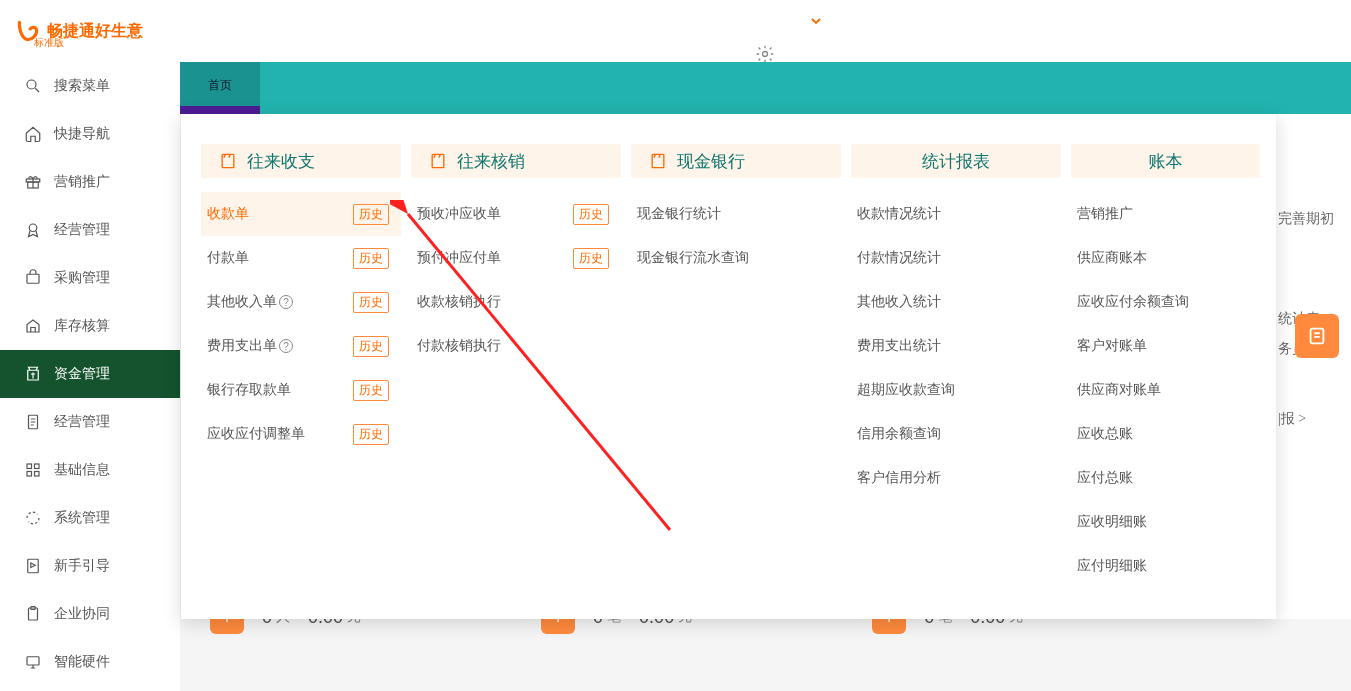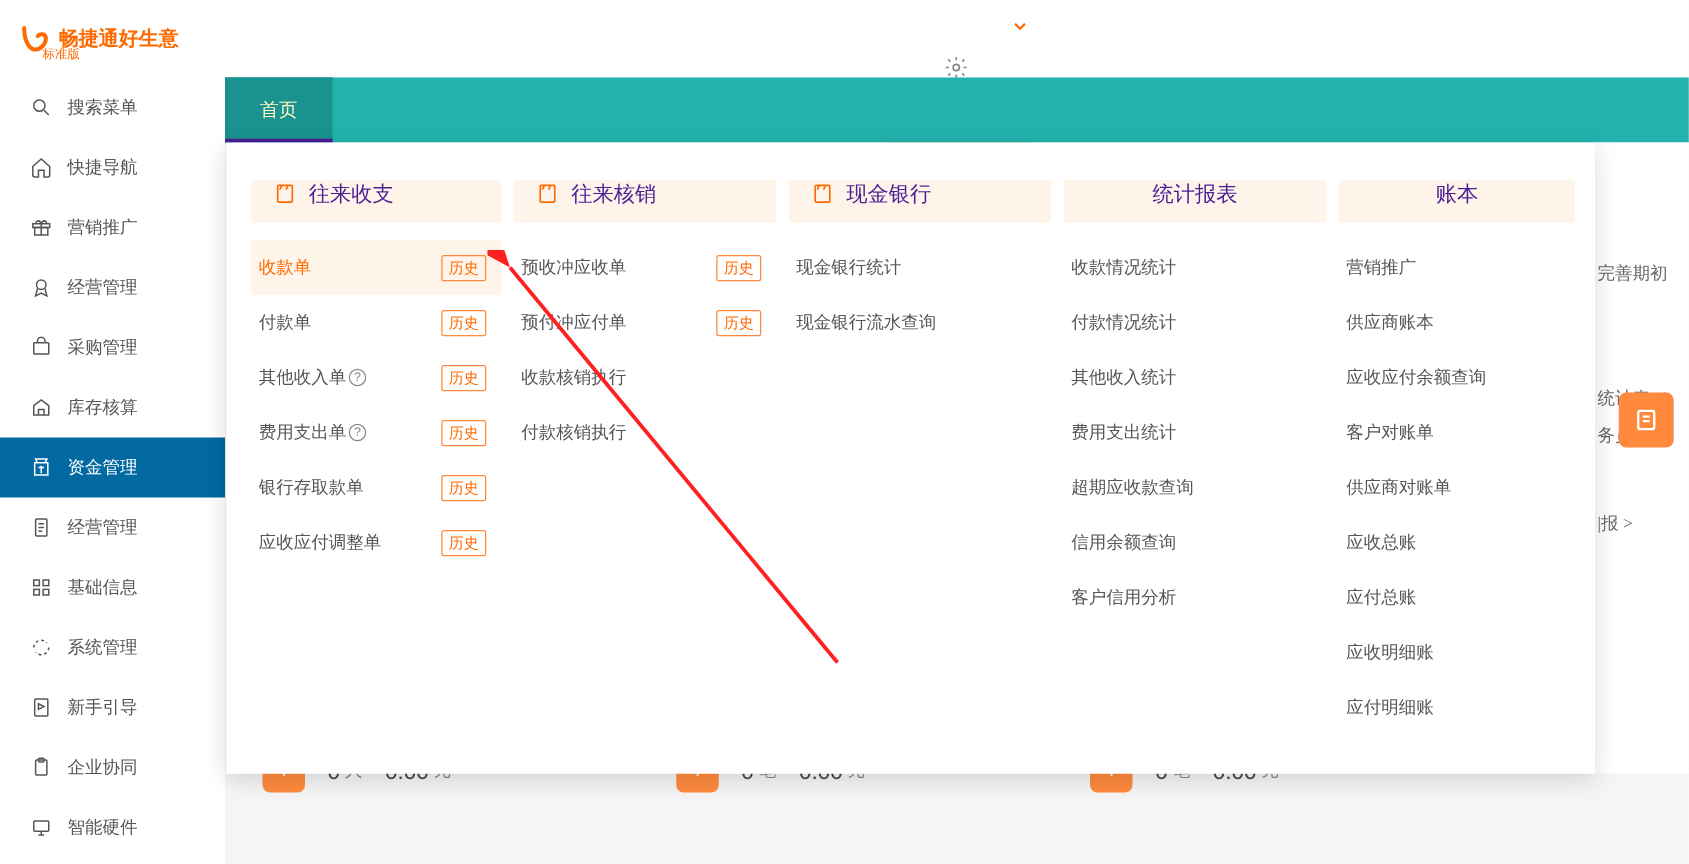--- a/index.html
+++ b/index.html
@@ -6,43 +6,43 @@
     body { font-family: -apple-system, "PingFang SC", "Microsoft YaHei", sans-serif; font-size: 14px; color: #333; background: #f5f5f5; overflow: hidden; width: 1351px; height: 691px; position: relative; }
     
     
     .sidebar { position: absolute; left: 0; top: 0; width: 180px; height: 691px; background: #fff; }
     .logo-area { height: 62px; padding: 8px 15px; display: flex; align-items: center; gap: 6px; }
     .logo-mark { width: 26px; height: 26px; display: inline-flex; align-items: center; justify-content: center; }
     .logo-text { color: #ff6a00; font-weight: bold; font-size: 16px; }
     .logo-sub { color: #ff6a00; font-size: 10px; position: absolute; top: 36px; left: 34px; }
     .nav-list { list-style: none; }
     .nav-item { height: 48px; display: flex; align-items: center; padding: 0 24px; gap: 12px; color: #555; cursor: pointer; }
-    .nav-item.active { background: #0369a1; color: #fff; }
+    .nav-item.active { background: #14532d; color: #fff; }
     .nav-icon { width: 18px; height: 18px; display: inline-flex; align-items: center; justify-content: center; flex-shrink: 0; }
     .nav-icon svg { stroke: currentColor; fill: none; stroke-width: 1.6; }
     
     
     .header { position: absolute; left: 180px; top: 0; right: 0; height: 62px; background: #fff; display: flex; align-items: center; padding: 0 24px; gap: 14px; flex-direction: column; }
     .blurred { width: 130px; height: 28px; background: #e6e6e6; filter: blur(3px); border-radius: 2px; }
     .chev { color: #ff6a00; font-size: 14px; margin-left: 100px; }
     .gear { width: 22px; height: 22px; color: #888; }
     .btn-primary { background: #ff8a3d; color: #fff; border: none; padding: 8px 18px; font-size: 14px; border-radius: 2px; cursor: pointer; }
     
     
     .tabbar { position: absolute; left: 180px; top: 62px; right: 0; height: 52px; background: #23b3af; display: flex; align-items: stretch; }
-    .tab { background: #1a928f; color: #fef9c3; border: none; padding: 0 28px; font-size: 15px; cursor: pointer; border-top: 3px solid #1a928f; border-bottom: 3px solid #4c1d95; }
+    .tab { background: #1a928f; color: #0f172a; border: none; padding: 0 28px; font-size: 12px; cursor: pointer; border-top: 3px solid #1a928f; border-bottom: 8px solid #4c1d95; }
     
     
     .mega { position: absolute; left: 181px; top: 114px; width: 1095px; height: 505px; background: #fff; box-shadow: 0 4px 18px rgba(0,0,0,0.15); padding: 30px 16px 20px 20px; display: flex; gap: 10px; z-index: 10; }
     .mega-col { flex: 1; min-width: 0; }
     .mega-col:first-child { flex: 0 0 200px; }
     .mega-col:nth-child(2) { flex: 0 0 210px; }
     .mega-col:nth-child(3) { flex: 0 0 210px; }
     .mega-col:nth-child(4) { flex: 0 0 210px; }
-    .mega-head { height: 34px; background: #fff4ea; border-radius: 2px; display: flex; justify-content: center; gap: 8px; color: #4c1d95; font-size: 17px; font-weight: 500; margin-bottom: 14px; }
+    .mega-head { height: 34px; background: #fff4ea; border-radius: 2px; display: flex; align-items: center; justify-content: center; gap: 8px; color: #0f766e; font-size: 17px; font-weight: 500; margin-bottom: 14px; }
     .mega-head.with-icon { justify-content: flex-start; padding-left: 16px; }
     .mega-head .hicon { width: 22px; height: 22px; display: inline-flex; align-items: center; justify-content: center; }
     .mega-row { height: 44px; display: flex; align-items: center; justify-content: space-between; padding: 0 12px 0 6px; border-radius: 2px; color: #555; cursor: pointer; }
     .mega-row.sel { background: #fff4ea; color: #ff6a00; }
     .mega-row .label { display: flex; align-items: center; gap: 2px; }
     .mega-row .qmark { display: inline-flex; width: 14px; height: 14px; border: 1px solid #888; border-radius: 50%; font-size: 10px; align-items: center; justify-content: center; color: #888; }
     .hist { border: 1px solid #ff8a3d; color: #ff6a00; font-size: 12px; padding: 1px 5px; border-radius: 2px; margin-left: 44px; }
     
     
     .right-peek { position: absolute; right: 0; top: 114px; width: 75px; height: 505px; background: #fff; color: #666; padding-top: 90px; font-size: 14px; overflow: hidden; }

